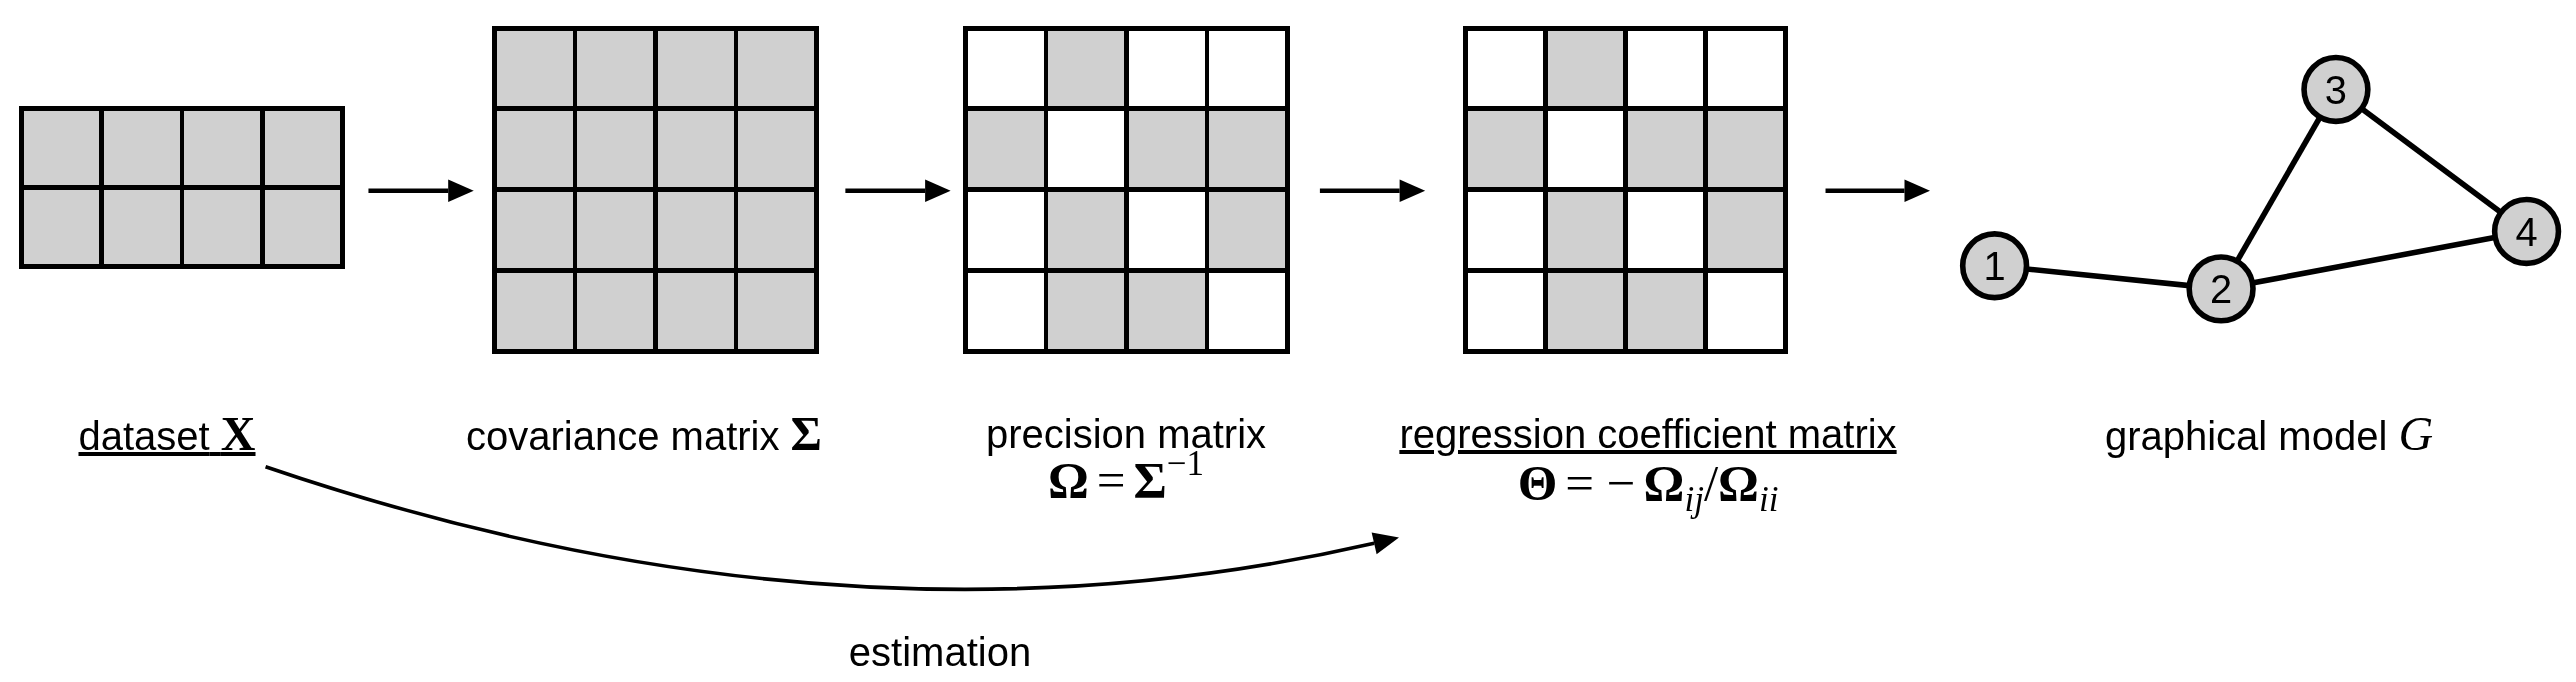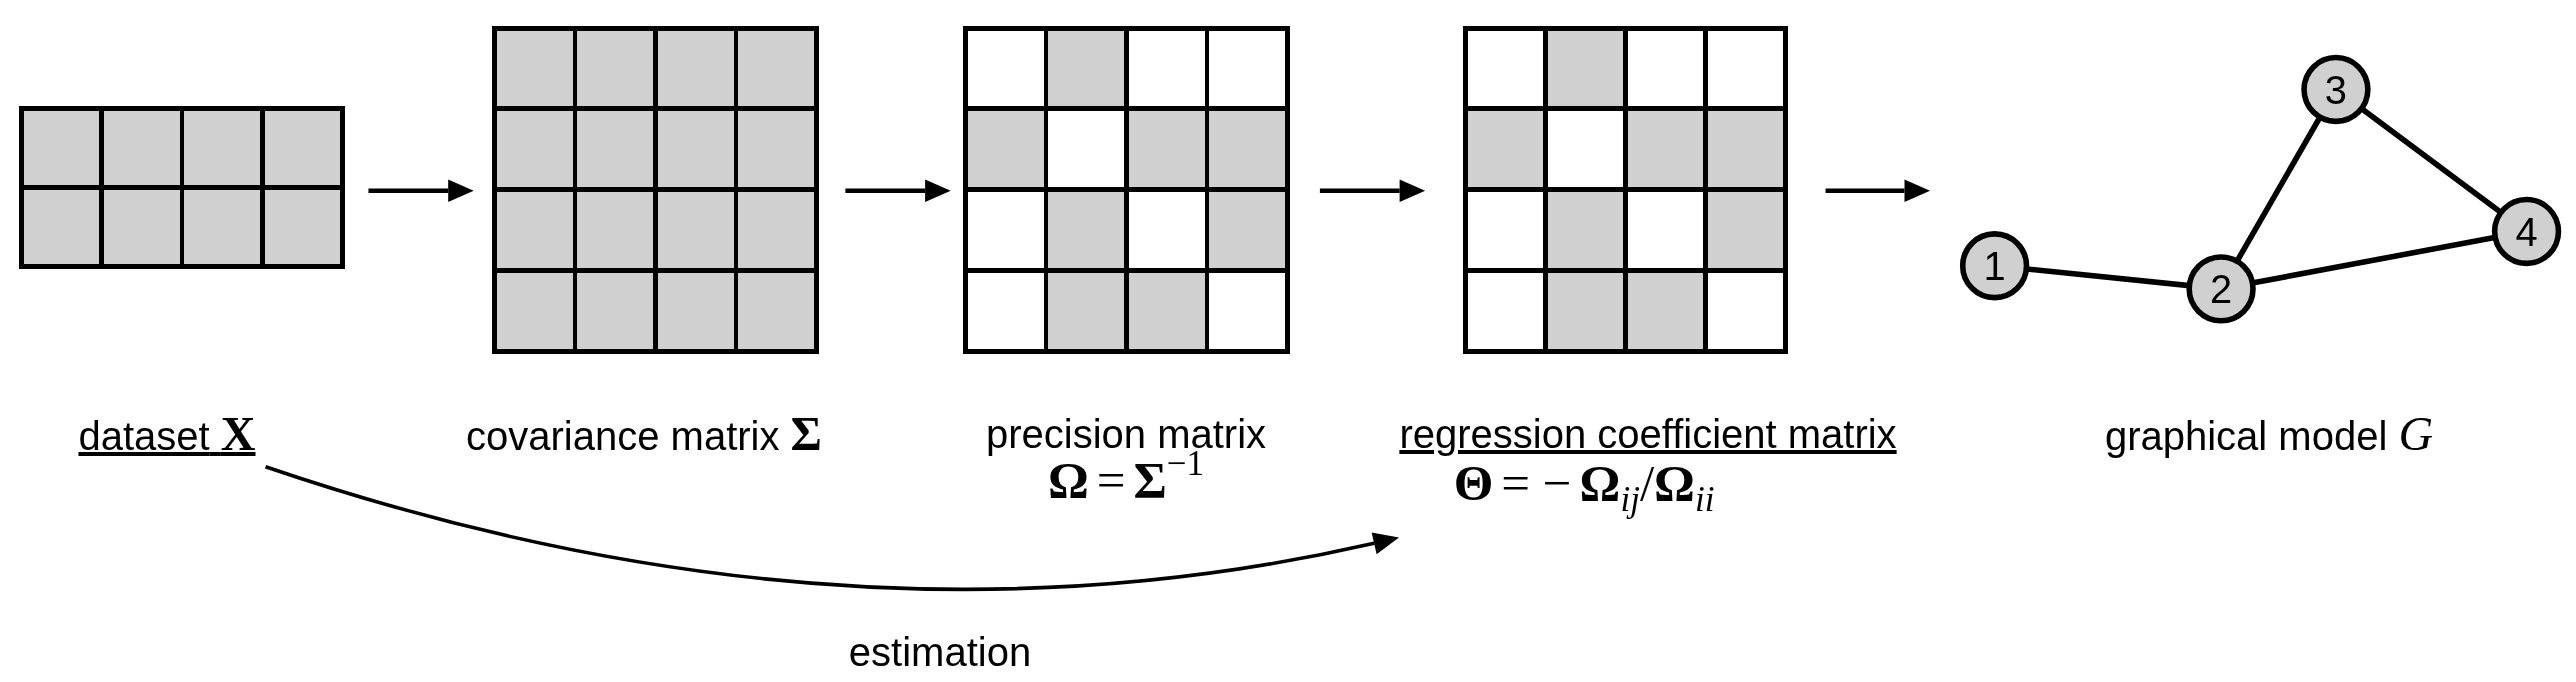--- a/index.html
+++ b/index.html
@@ -48,21 +48,21 @@
   .formula .bold{font-weight:bold;}
   .formula .rel{margin:0 8px;}
   .formula sup{font-size:35px;vertical-align:22px;line-height:0;}
   .formula sub{font-size:35px;font-style:italic;vertical-align:-11px;line-height:0;}
   #caption-dataset   {left:167px; top:410px;text-decoration:underline;}
   #caption-covariance{left:644px; top:410px;}
   #caption-precision {left:1126px;top:410px;}
   #caption-regression{left:1648px;top:410px;text-decoration:underline;}
   #caption-graph     {left:2269px;top:410px;}
   #formula-precision {left:1126px;top:453px;}
-  #formula-regression{left:1584px;top:456px;}
+  #formula-regression{left:1648px;top:456px;}
   #estimation-label  {left:895px;top:628px;margin-left:45px;}
   
   #overlay{position:absolute;left:0;top:0;width:2576px;height:683px;}
   .flow-arrow{stroke:#000;stroke-width:5.5;fill:none;}
   .curve{stroke:#000;stroke-width:4.5;fill:none;}
   .edge{stroke:#000;stroke-width:7;}
   .node{fill:var(--filled,#d0d0d0);stroke:#000;stroke-width:7;}
   .node-label{font-family:"Liberation Sans",sans-serif;font-size:50px;fill:#000;text-anchor:middle;}
 </style>
 </head>

